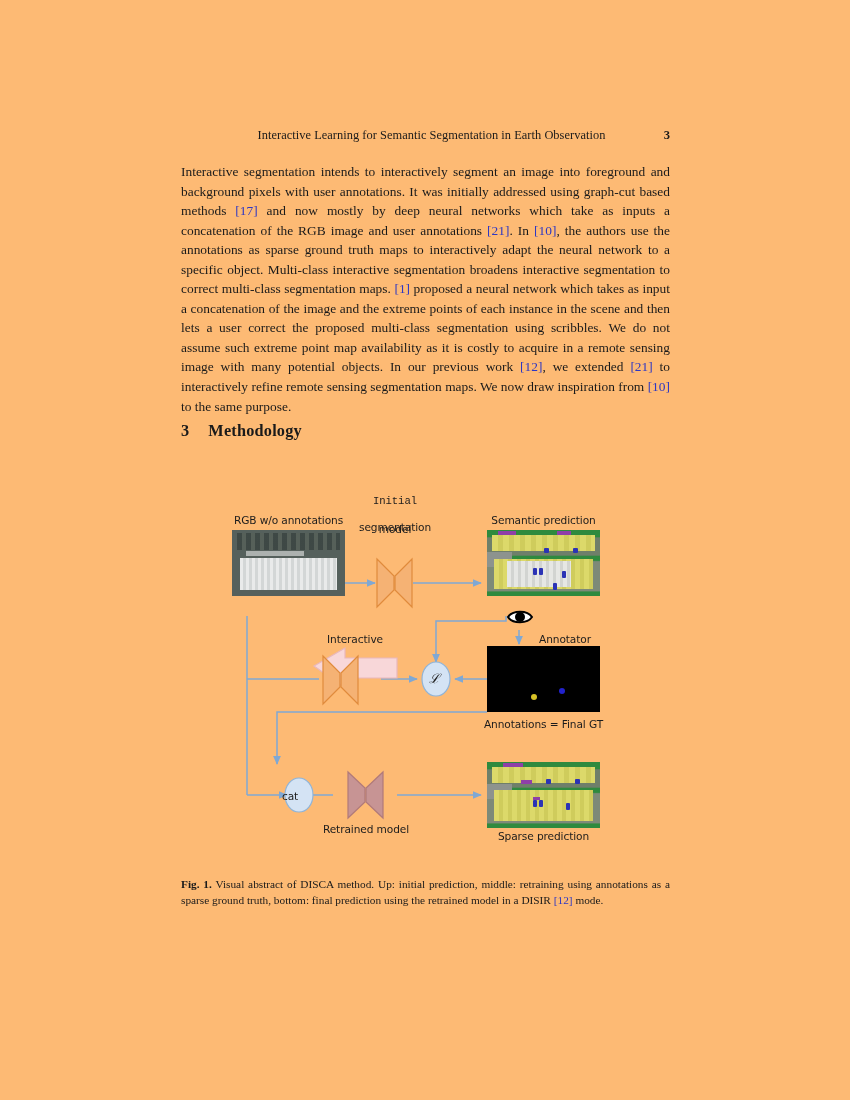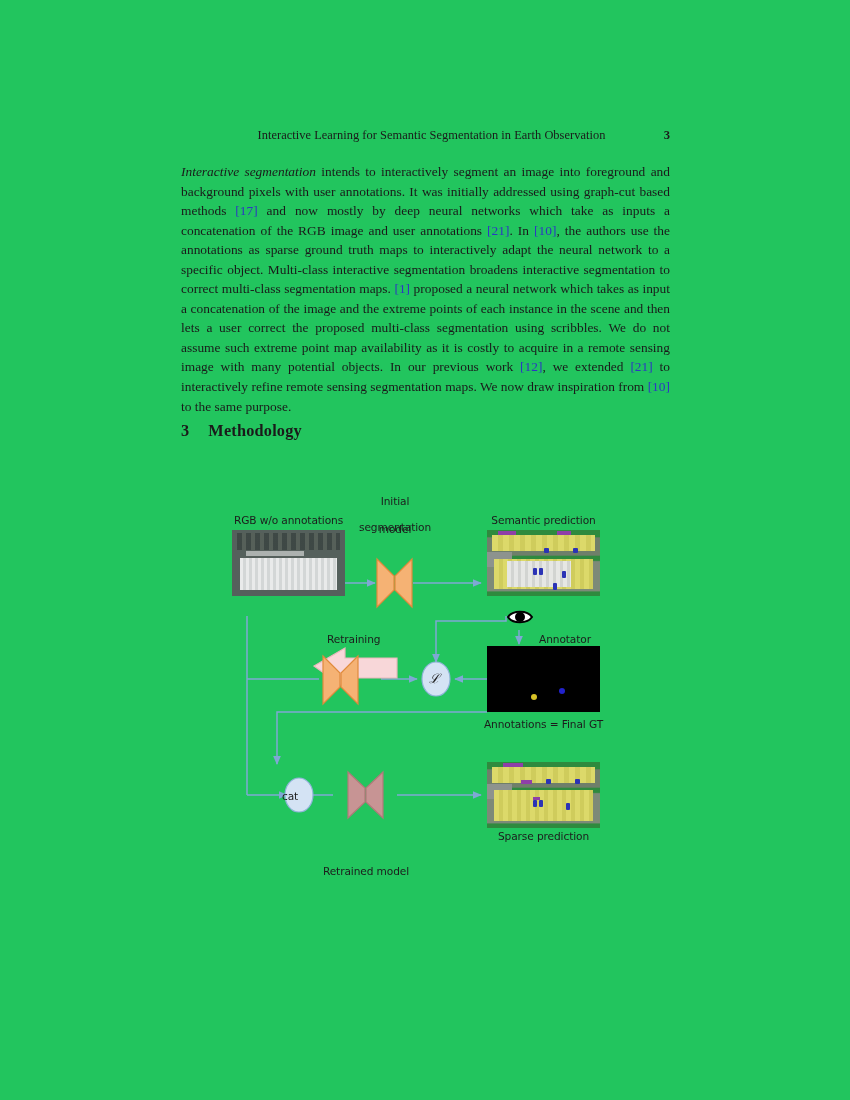--- a/index.html
+++ b/index.html
@@ -13,21 +13,21 @@
     height: 1100px;
     position: relative;
     font-family: "Liberation Serif", "DejaVu Serif", serif;
     color: #1a1a1a;
     overflow: hidden;
   }
 
   .page {
     position: absolute;
     inset: 0;
-    background: #22c55e;
+    background: #fdba74;
   }
 
   
   .runhead {
     position: absolute;
     left: 181px;
     top: 128px;
     width: 489px;
     display: flex;
     align-items: baseline;
@@ -52,21 +52,21 @@
     position: absolute;
     left: 181px;
     width: 489px;
     font-size: 13.4px;
     line-height: 19.55px;
     text-align: justify;
     text-justify: inter-word;
     letter-spacing: 0.01px;
   }
   #para-1 { top: 162px; }
-  .it { font-style: italic; }
+  .it { }
   .ref { color: #2d37c4; }
 
   
   .section-head {
     position: absolute;
     left: 181px;
     top: 421px;
     font-size: 16.3px;
     font-weight: bold;
     letter-spacing: 0.2px;
@@ -296,63 +296,66 @@
     </div>
     <div class="fig-label" style="left:358px; top:130px;margin-top:22px;">Annotator</div>
 
     <div class="thumb rgb-thumb" style="left:51px; top:50px; width:113px; height:66px;">
       <div class="rgb-strip"></div>
       <div class="rgb-strip2"></div>
       <div class="rgb-roof"></div>
     </div>
     <div class="fig-label center" style="left:41px; top:33px; width:133px;">RGB w/o annotations</div>
 
-    <div class="fig-label center" style="left:164px; top:14px; width:100px;">Initial</div>
+    <div class="fig-label center" style="left:164px; top:14px; width:100px;font-family:Liberation Mono, monospace;">Initial</div>
     <div class="fig-label center" style="left:164px; top:40px; width:100px;text-align:center;">segmentation</div>
     <div class="fig-label center" style="left:164px; top:42px; width:100px;">model</div>
 
     <div class="thumb seg-thumb" style="left:306px; top:50px; width:113px; height:66px;">
       <div class="seg-green"></div>
       <div class="seg-road"></div>
       <div class="seg-band-top"></div>
       <div class="seg-band-main"></div>
       <div class="seg-white"></div>
       <div class="seg-purple" style="left:10%; top:2%; width:16%; height:5%;"></div>
       <div class="seg-purple" style="left:62%; top:2%; width:12%; height:5%;"></div>
       <div class="seg-car" style="left:41%; top:58%; width:4px; height:7px;"></div>
       <div class="seg-car" style="left:46%; top:58%; width:4px; height:7px;"></div>
       <div class="seg-car" style="left:66%; top:62%; width:4px; height:7px;"></div>
       <div class="seg-car" style="left:58%; top:80%; width:4px; height:7px;"></div>
       <div class="seg-car" style="left:50%; top:28%; width:5px; height:5px;"></div>
       <div class="seg-car" style="left:76%; top:28%; width:5px; height:5px;"></div>
     </div>
     <div class="fig-label center" style="left:306px; top:33px; width:113px;">Semantic prediction</div>
 
-    <div class="fig-label" style="left:146px; top:152px;">Retraining</div>
+    <div class="fig-label" style="left:146px; top:152px;">Interactive</div>
 
     <div class="thumb ann-thumb" style="left:306px; top:166px; width:113px; height:66px;">
       <div class="ann-dot" style="left:39%; top:72%; background:#d8c227;"></div>
       <div class="ann-dot" style="left:64%; top:63%; background:#2222cc;"></div>
     </div>
     <div class="fig-label center" style="left:289px; top:237px; width:147px;">Annotations = Final GT</div>
 
-    <div class="fig-label center" style="left:128px; top:342px; width:114px;margin-top:42px;">Retrained model</div>
+    <div class="fig-label center" style="left:128px; top:342px; width:114px;">Retrained model</div>
 
     <div class="thumb seg-thumb" style="left:306px; top:282px; width:113px; height:66px;">
       <div class="seg-green"></div>
       <div class="seg-road"></div>
       <div class="seg-band-top"></div>
       <div class="seg-band-main" style="top:42%; height:48%;"></div>
       <div class="seg-purple" style="left:14%; top:2%; width:18%; height:5%;"></div>
       <div class="seg-purple" style="left:30%; top:28%; width:10%; height:5%;"></div>
       <div class="seg-purple" style="left:41%; top:53%; width:6%; height:5%;"></div>
       <div class="seg-car" style="left:41%; top:58%; width:4px; height:7px;"></div>
       <div class="seg-car" style="left:46%; top:58%; width:4px; height:7px;"></div>
       <div class="seg-car" style="left:70%; top:62%; width:4px; height:7px;"></div>
       <div class="seg-car" style="left:52%; top:26%; width:5px; height:5px;"></div>
       <div class="seg-car" style="left:78%; top:26%; width:5px; height:5px;"></div>
     </div>
     <div class="fig-label center" style="left:306px; top:349px; width:113px;">Sparse prediction</div>
 
   </div>
 
+  <div class="caption">
+    <b>Fig. 1.</b><span id="caption-body"> Visual abstract of DISCA method. Up: initial prediction, middle: retraining using annotations as a sparse ground truth, bottom: final prediction using the retrained model in a DISIR <span class="ref">[12]</span> mode.</span>
+  </div>
 
 </div>
 
 </body></html>

